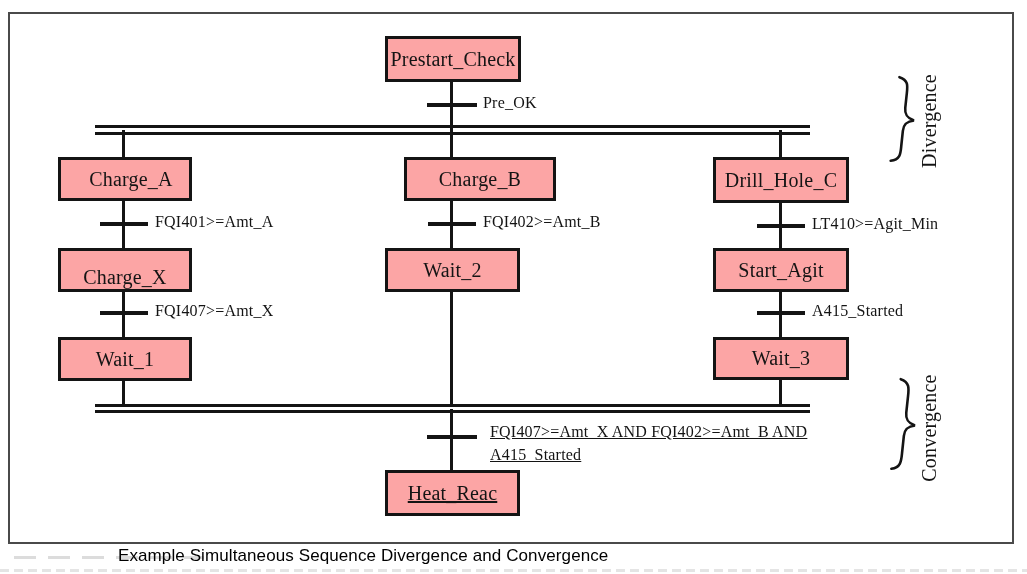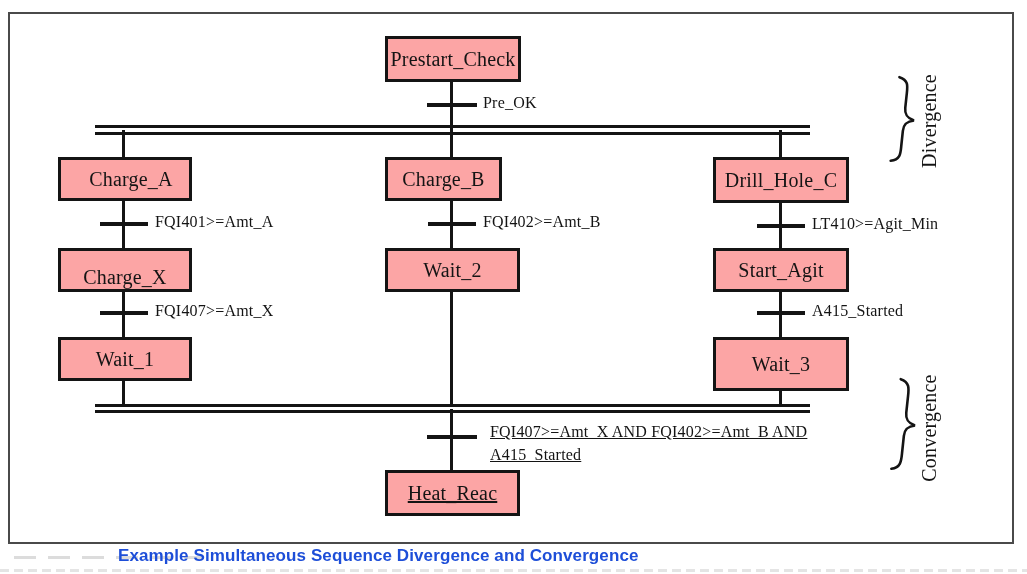--- a/index.html
+++ b/index.html
@@ -21,22 +21,22 @@
   .hbar  { position:absolute; height:4px; background:#141414; z-index:2; }
   .tlabel{ position:absolute; font-size:16px; white-space:nowrap; z-index:3; letter-spacing:0.2px; }
   .tlabel.two-line { line-height:23px;text-decoration:underline; }
   .rot   {
     position:absolute; font-size:20px; white-space:nowrap;
     transform:translate(-50%,-50%) rotate(-90deg); z-index:3; letter-spacing:0.2px;
   }
   .brace { position:absolute; z-index:3; }
   .caption {
     position:absolute; left:118px; top:546px;
-    font-family:"Liberation Sans", sans-serif; font-weight:bold; font-size:17px;
-    color:#1d4ed8; letter-spacing:0.1px; white-space:nowrap;
+    font-family:"Liberation Sans", sans-serif; font-weight:normal; font-size:17px;
+    color:#000000; letter-spacing:0.1px; white-space:nowrap;
   }
   .artifact1 { position:absolute; left:14px; top:556px; width:190px; height:3px;
     background:repeating-linear-gradient(90deg,#dcdcdc 0 22px,transparent 22px 34px); z-index:0; }
   .artifact2 { position:absolute; left:0; top:569px; width:1027px; height:3px;
     background:repeating-linear-gradient(90deg,#e4e4e4 0 9px,transparent 9px 14px); z-index:0; }
 </style>
 </head>
 <body>
 
 <div id="stage">
@@ -70,39 +70,39 @@
   <div class="hbar" style="left:100px; top:311px; width:48px;"></div>
   <div class="hbar" style="left:757px; top:311px; width:48px;"></div>
   <div class="hbar" style="left:427px; top:435px; width:50px;"></div>
 
   <div class="step" style="left:385px; top:36px;  width:136px; height:46px;">
       <span>Prestart_Check</span>
     </div>
   <div class="step" style="left:58px;  top:157px; width:134px; height:44px;padding-left:12px;">
       <span>Charge_A</span>
     </div>
-  <div class="step" style="left:385px; top:157px; width:117px; height:44px;">
+  <div class="step" style="left:404px; top:157px; width:152px; height:44px;">
       <span>Charge_B</span>
     </div>
   <div class="step" style="left:713px; top:157px; width:136px; height:46px;">
       <span>Drill_Hole_C</span>
     </div>
   <div class="step" style="left:58px;  top:248px; width:134px; height:44px;align-items:flex-end;">
       <span>Charge_X</span>
     </div>
   <div class="step" style="left:385px; top:248px; width:135px; height:44px;">
       <span>Wait_2</span>
     </div>
   <div class="step" style="left:713px; top:248px; width:136px; height:44px;">
       <span>Start_Agit</span>
     </div>
   <div class="step" style="left:58px;  top:337px; width:134px; height:44px;font-family:Liberation Serif, serif;">
       <span>Wait_1</span>
     </div>
-  <div class="step" style="left:713px; top:337px; width:136px; height:54px;">
+  <div class="step" style="left:713px; top:337px; width:136px; height:43px;">
       <span>Wait_3</span>
     </div>
   <div class="step" style="left:385px; top:470px; width:135px; height:46px;text-decoration:underline;">
       <span>Heat_Reac</span>
     </div>
 
   <div class="tlabel" style="left:483px; top:94px;">Pre_OK</div>
   <div class="tlabel" style="left:155px; top:213px;">FQI401&gt;=Amt_A</div>
   <div class="tlabel" style="left:483px; top:213px;">FQI402&gt;=Amt_B</div>
   <div class="tlabel" style="left:812px; top:215px;">LT410&gt;=Agit_Min</div>

